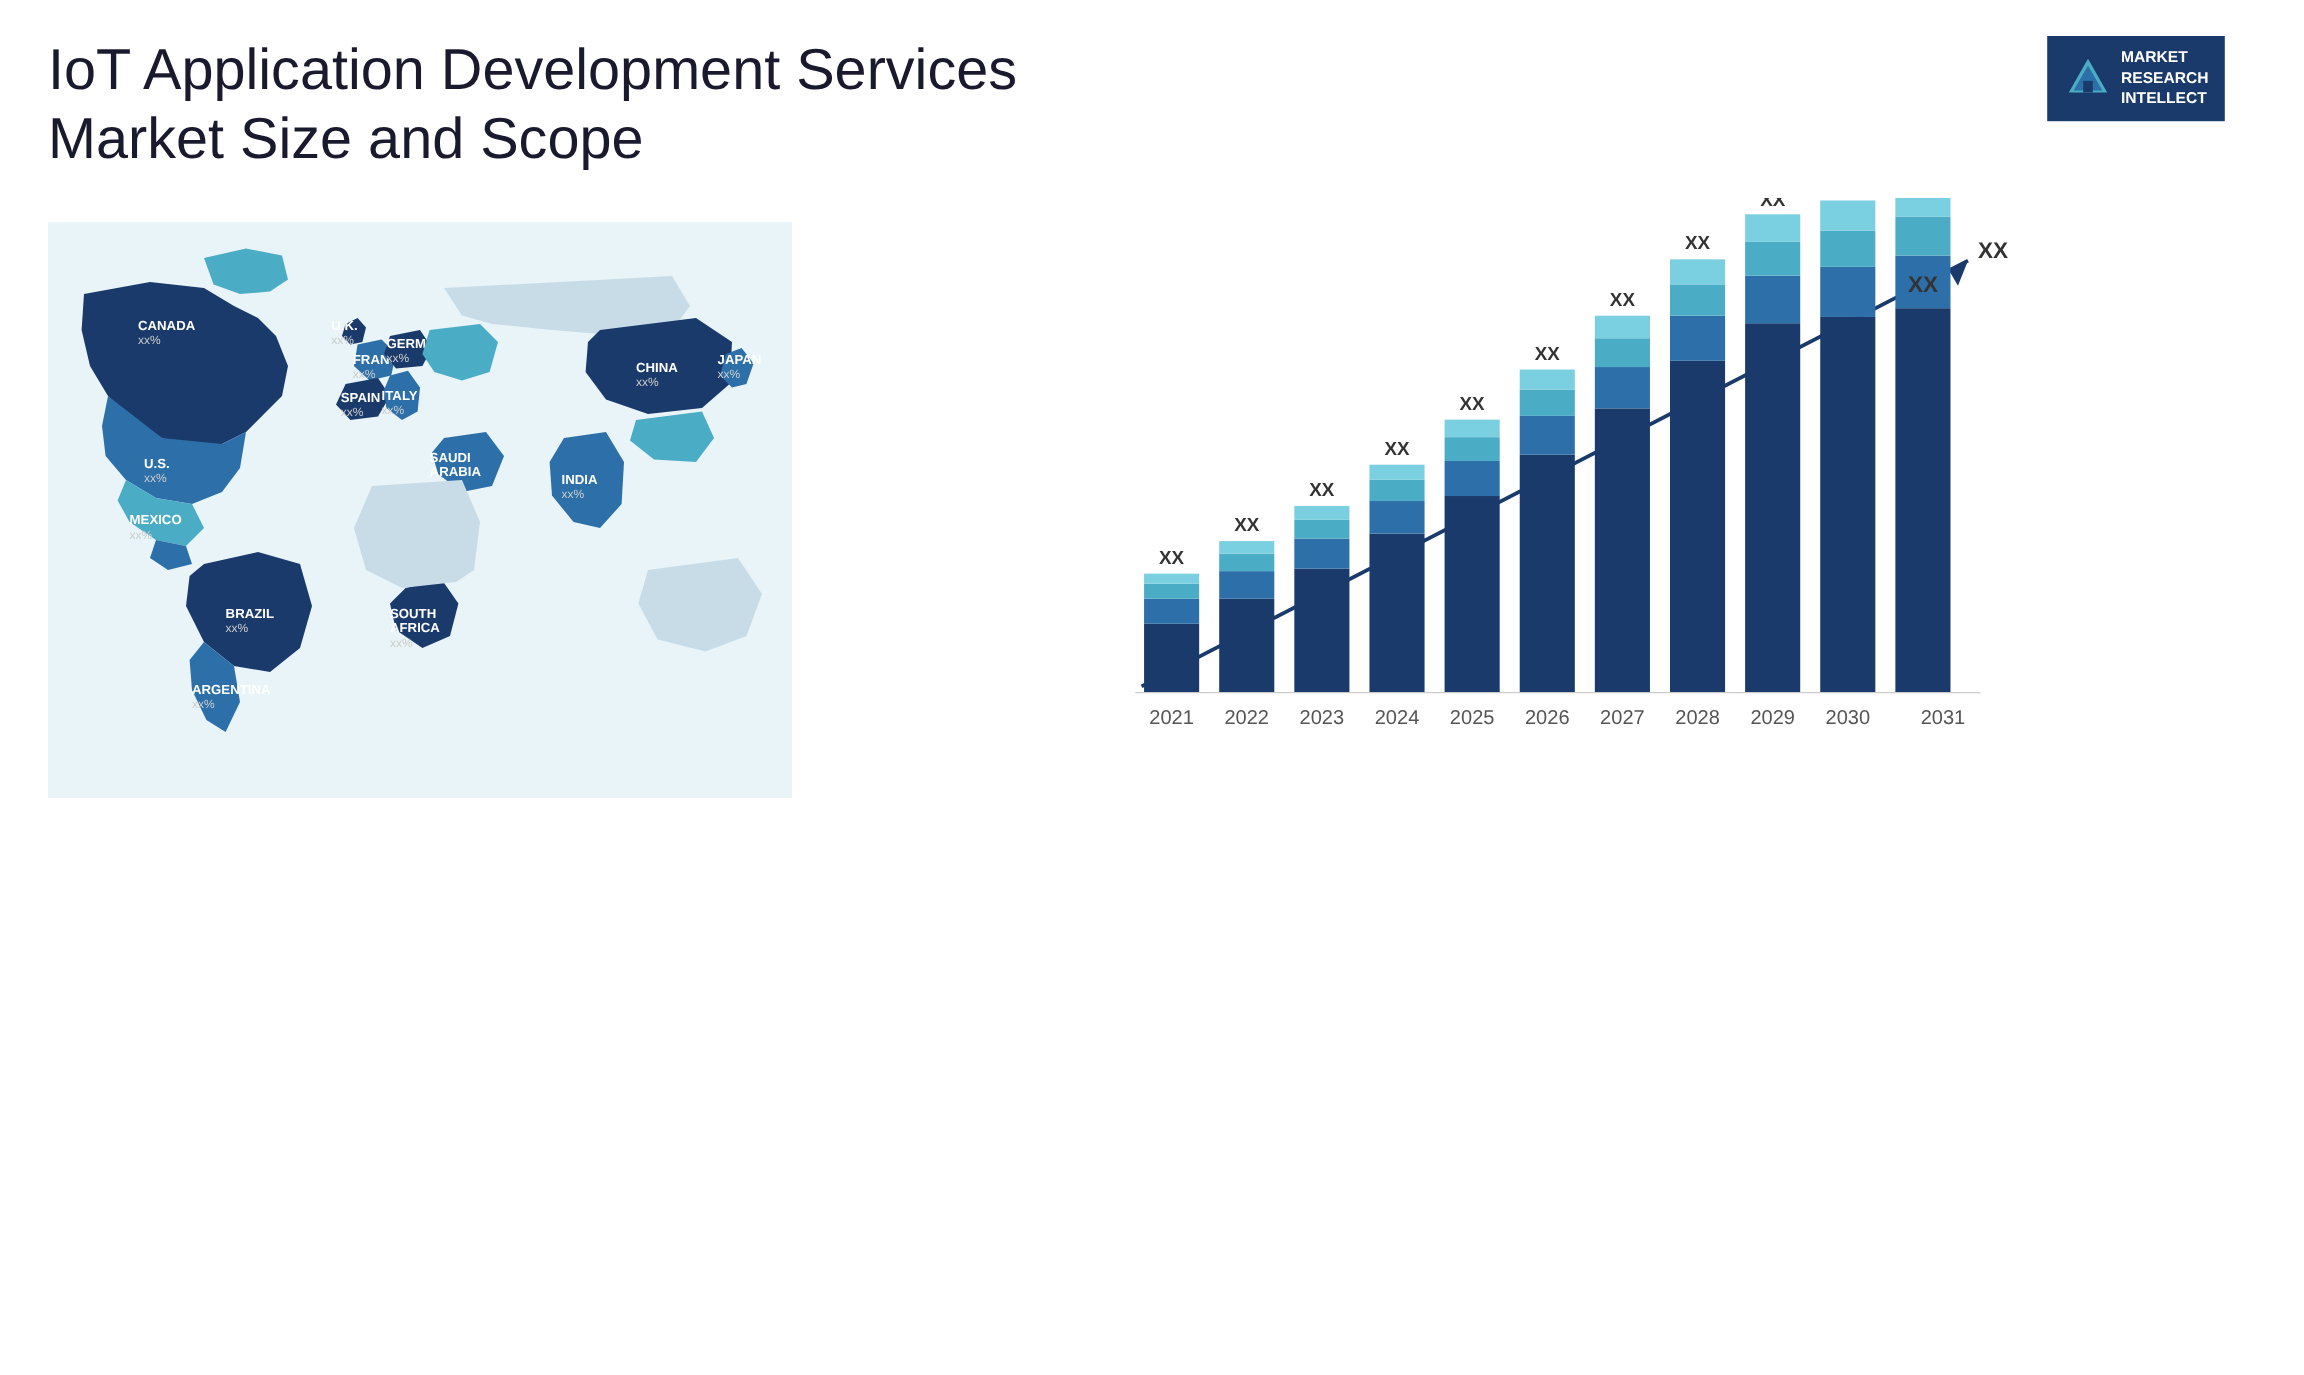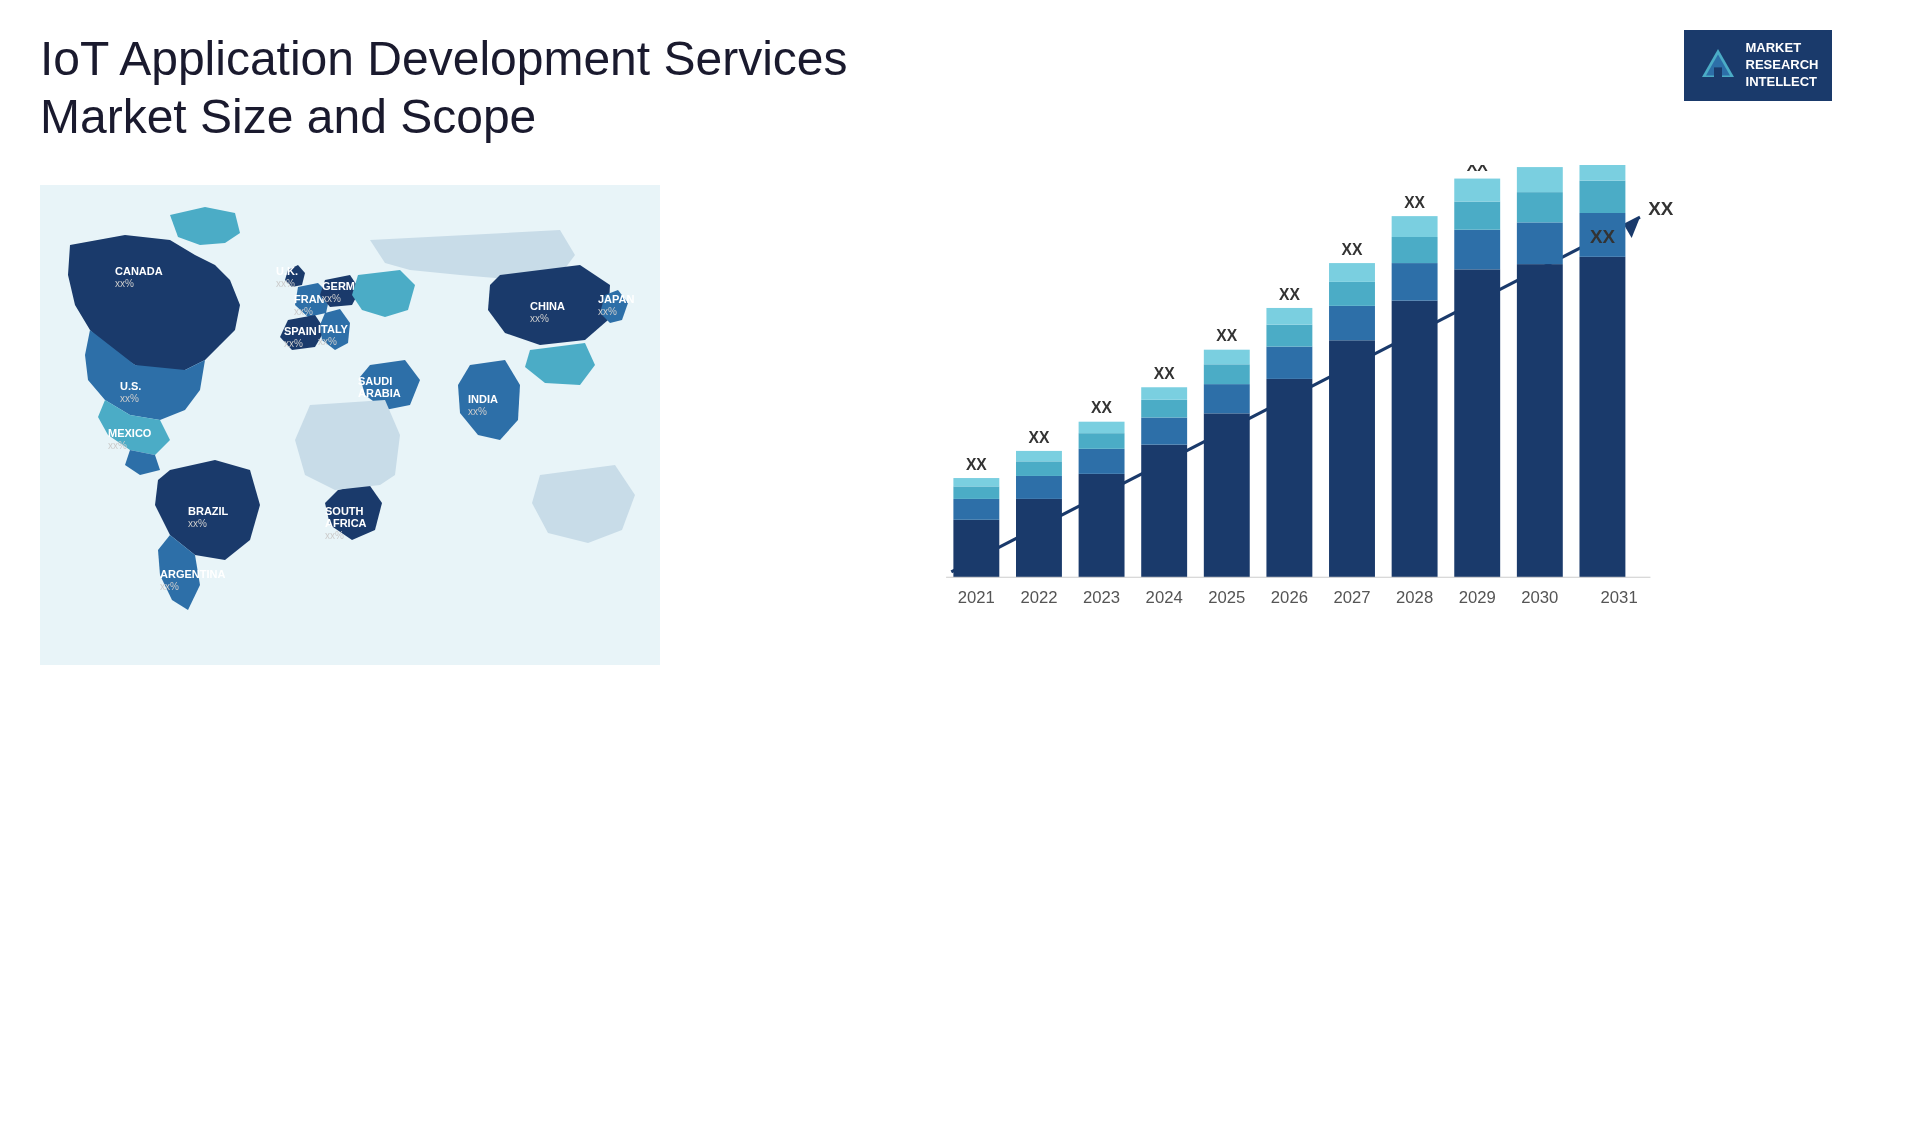--- a/index.html
+++ b/index.html
@@ -10,21 +10,21 @@
       font-family: Arial, sans-serif;
       overflow: hidden;
       position: relative;
     }
 
     
     .header {
       display: flex;
       justify-content: space-between;
       align-items: flex-start;
-      padding: 30px 62px 20px 40px;
+      padding: 30px 40px 20px 40px;
     }
     .page-title {
       font-size: 48px;
       font-weight: 400;
       color: #1a1a2e;
       max-width: 900px;
       line-height: 1.2;
     }
     .logo-area {
       display: flex;

